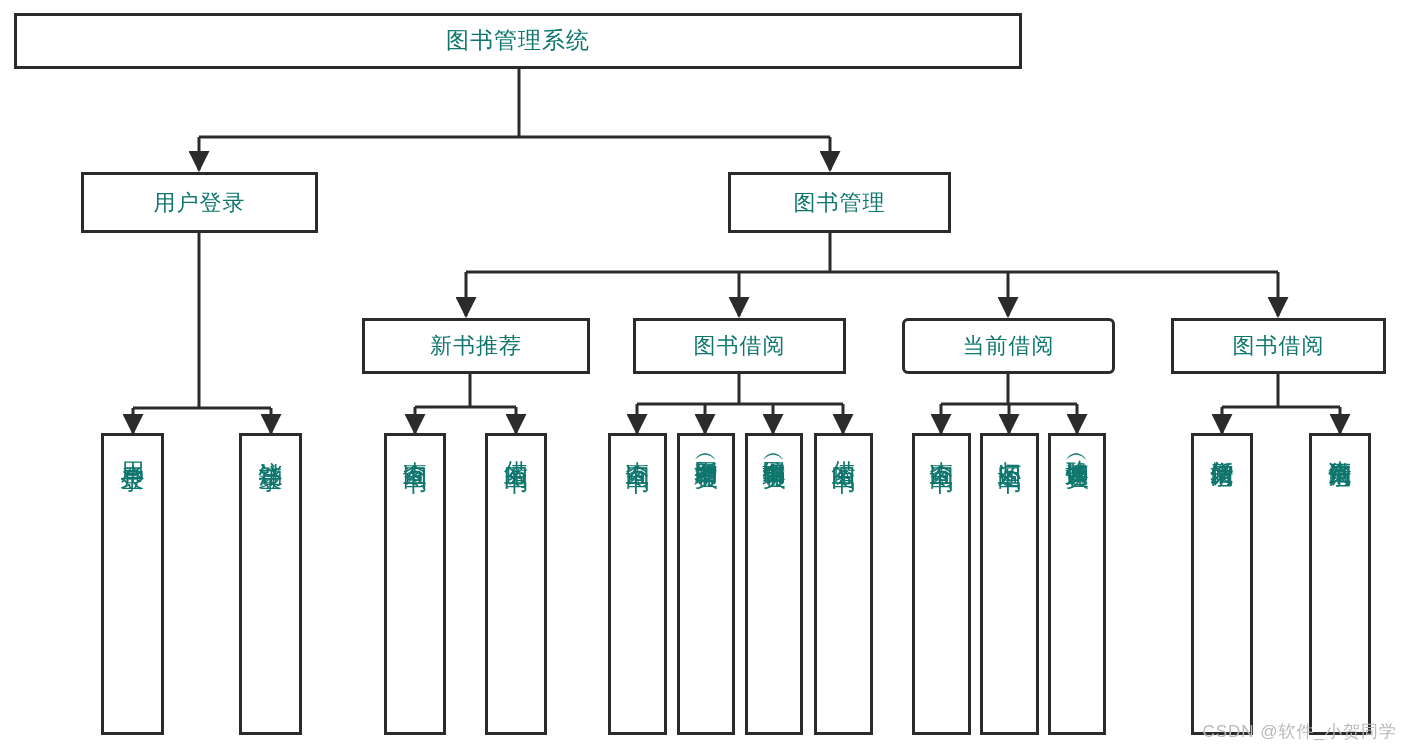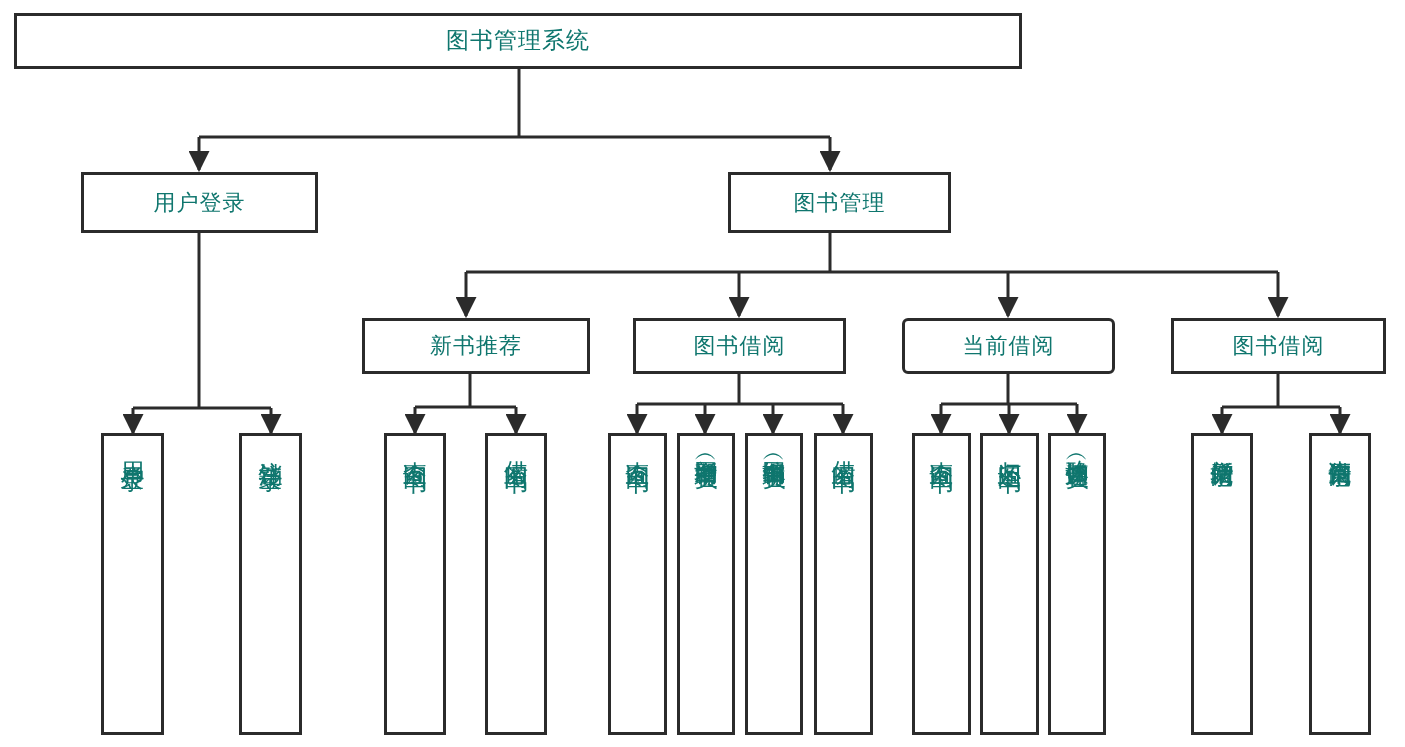--- a/index.html
+++ b/index.html
@@ -197,13 +197,14 @@
     <span class="lbl">确认归还（管理员）</span>
   </div>
 
   <div class="node v tall" style="left:1191px; top:433px; width:62px; height:302px;">
     <span class="lbl">新增借阅记录</span>
   </div>
   <div class="node v tall" style="left:1309px; top:433px; width:62px; height:302px;">
     <span class="lbl">查询借阅记录</span>
   </div>
 
+  <div id="watermark">CSDN @软件_小贺同学</div>
 </div>
 
 </body></html>

